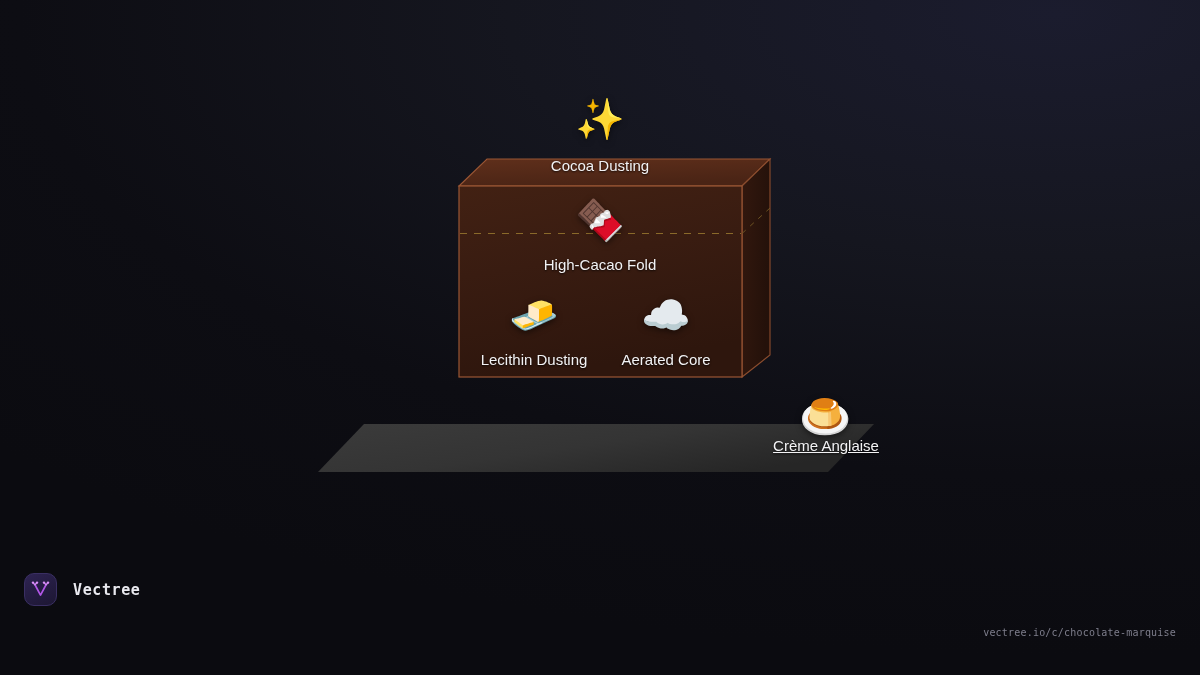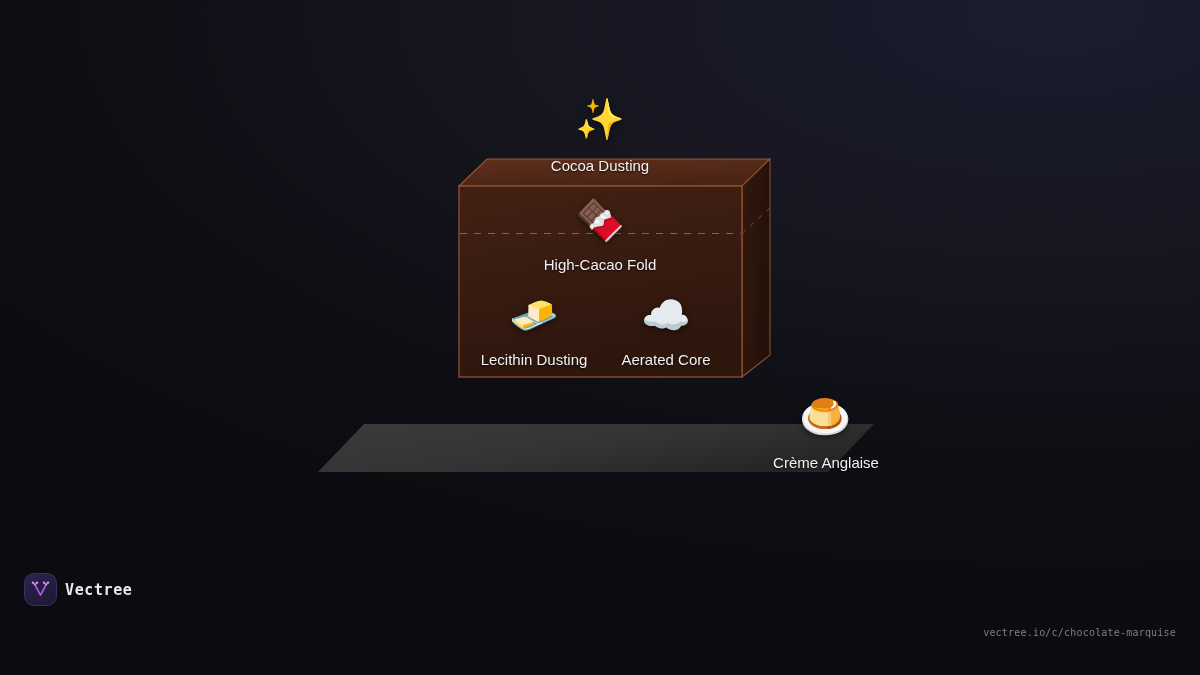--- a/index.html
+++ b/index.html
@@ -56,21 +56,21 @@
     height: 118px;
     padding: 0 24px;
     box-sizing: border-box;
   }
   #brand-row {
     position: absolute;
     left: 24px;
     top: 16px;
     display: flex;
     align-items: center;
-    gap: 8px;
+    gap: 16px;
   }
   #brand-logo {
     width: 33px;
     height: 33px;
     border-radius: 10px;
     background: linear-gradient(150deg, #2e2352 0%, #241c40 55%, #1d1733 100%);
     border: 1px solid #3a2f63;
     display: flex;
     align-items: center;
     justify-content: center;
@@ -160,21 +160,21 @@
         <linearGradient id="gPlat" x1="0" y1="0" x2="1" y2="0.6">
           <stop offset="0%" stop-color="#3b3b3b"></stop>
           <stop offset="55%" stop-color="#343434"></stop>
           <stop offset="100%" stop-color="#262626"></stop>
         </linearGradient>
       </defs>
       <polygon points="364,424 874,424 828,472 318,472" fill="url(#gPlat)"></polygon>
     </svg>
 
     <div class="emoji" style="left:826px; top:396px; font-size:42px;">🍮</div>
-    <div class="layer-label" style="left:826px; top:455px;">Crème Anglaise</div>
+    <div class="layer-label" style="left:826px; top:438px;text-decoration:underline;">Crème Anglaise</div>
 
   </div>
 
   <div id="footer">
 
     <div id="brand-row">
       <div id="brand-logo">
         <svg width="19" height="19" viewBox="0 0 24 24" aria-hidden="true">
           <path d="M5 6 L12 19 L19 6" fill="none" stroke="#b357e8" stroke-width="2.1" stroke-linecap="round" stroke-linejoin="round"></path>
           <path d="M5 6 L2.5 3.5 M5 6 L7.5 3.5" fill="none" stroke="#d389f5" stroke-width="1.8" stroke-linecap="round"></path>

